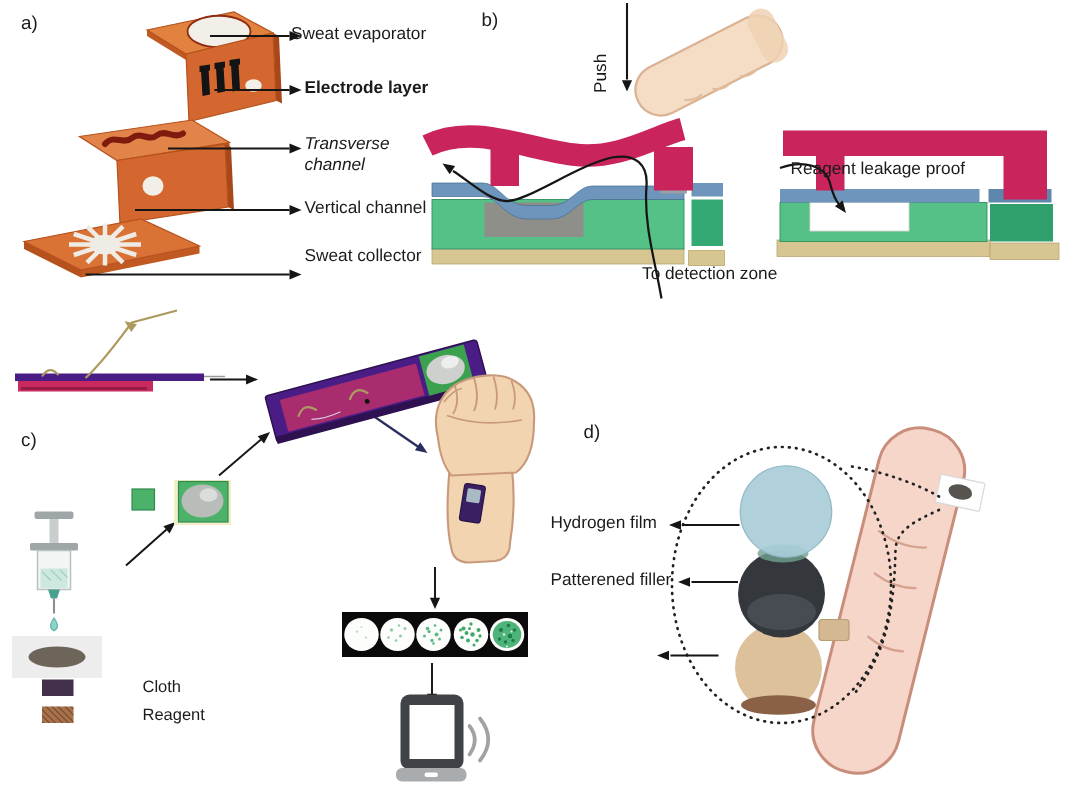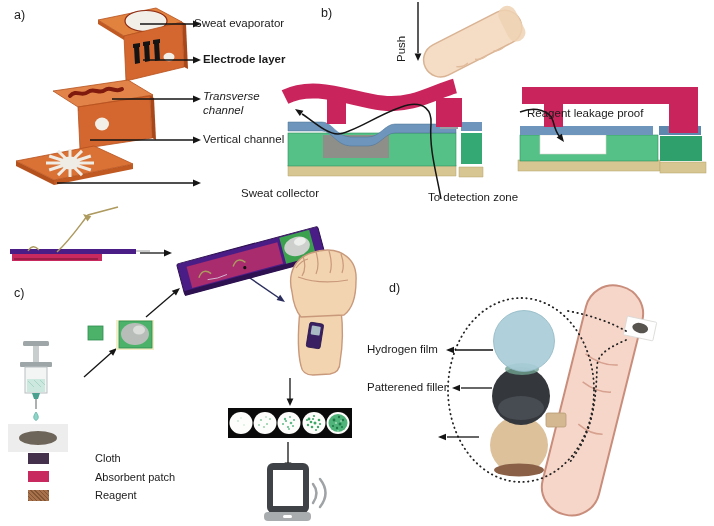--- a/index.html
+++ b/index.html
@@ -307,37 +307,33 @@
 
 <div class="panel-letter" style="left:14px;top:8px;">a)</div>
 <div class="panel-letter" style="left:321px;top:6px;">b)</div>
 <div class="panel-letter" style="left:14px;top:286px;">c)</div>
 <div class="panel-letter" style="left:389px;top:281px;">d)</div>
 
 <div class="lbl" style="left:194px;top:17px;">Sweat evaporator</div>
 <div class="lbl" style="left:203px;top:53px;font-weight:bold;">Electrode layer</div>
 <div class="lbl wrap" style="left:203px;top:90px;width:72px;">Transverse channel</div>
 <div class="lbl" style="left:203px;top:133px;">Vertical channel</div>
-<div class="lbl" style="left:203px;top:187px;margin-left:38px;">Sweat collector</div>
+<div class="lbl" style="left:203px;top:165px;">Sweat collector</div>
 
 <div class="push">Push</div>
 <div class="lbl" style="left:527px;top:61px;margin-top:46px;">Reagent leakage proof</div>
-<div class="lbl" style="left:428px;top:191px;">To detection zone</div>
+<div class="lbl" style="left:428px;top:177px;">To detection zone</div>
 
 <div class="lbl" style="left:367px;top:343px;">Hydrogen film</div>
 <div class="lbl" style="left:367px;top:381px;">Patterened filler</div>
 
 <div class="legend">
   <div class="legend-row">
     <span class="swatch" style="background-color: rgb(68, 48, 76);"></span>
     <span class="legend-label">Cloth</span>
   </div>
   <div class="legend-row">
-    <span class="swatch" style="background-color: rgb(200, 41, 95);"></span>
-    <span class="legend-label">Absorbent patch</span>
-  </div>
-  <div class="legend-row">
     <span class="swatch thread" style="background-color: rgb(167, 113, 75);"></span>
     <span class="legend-label">Reagent</span>
   </div>
 </div>
 
 </div>
 
 </body></html>

